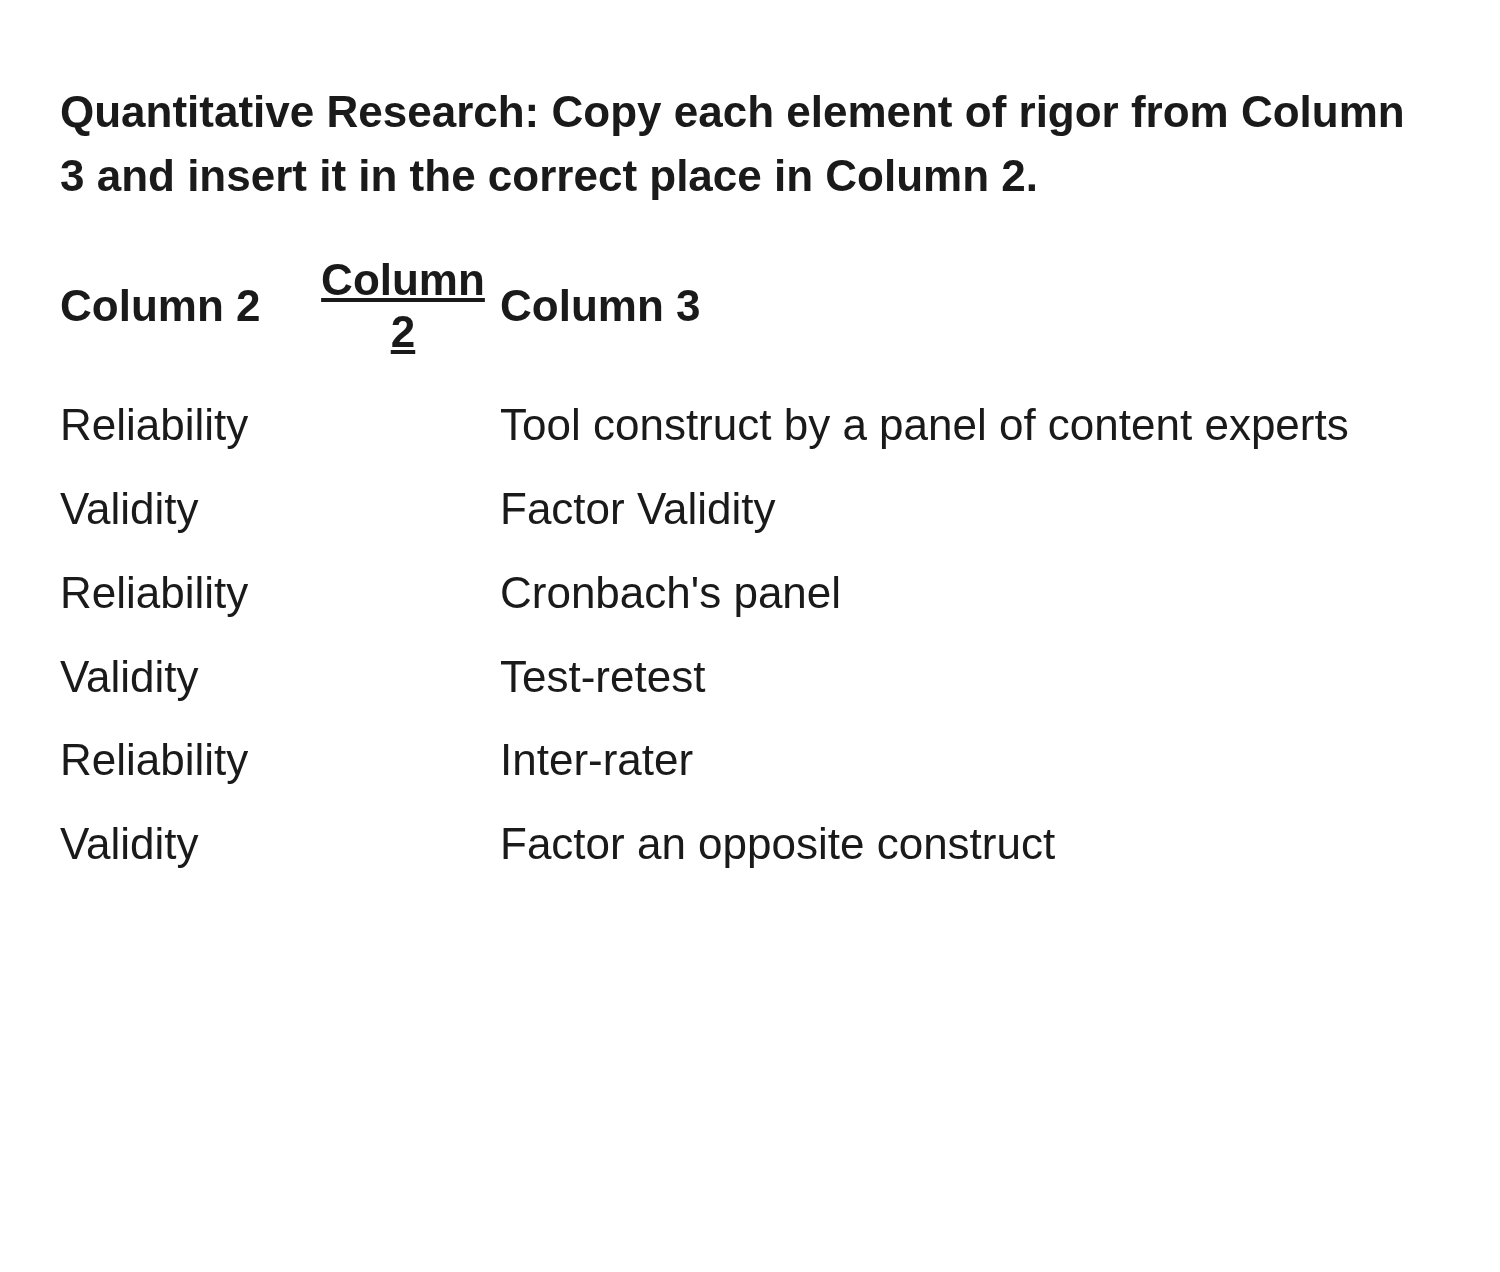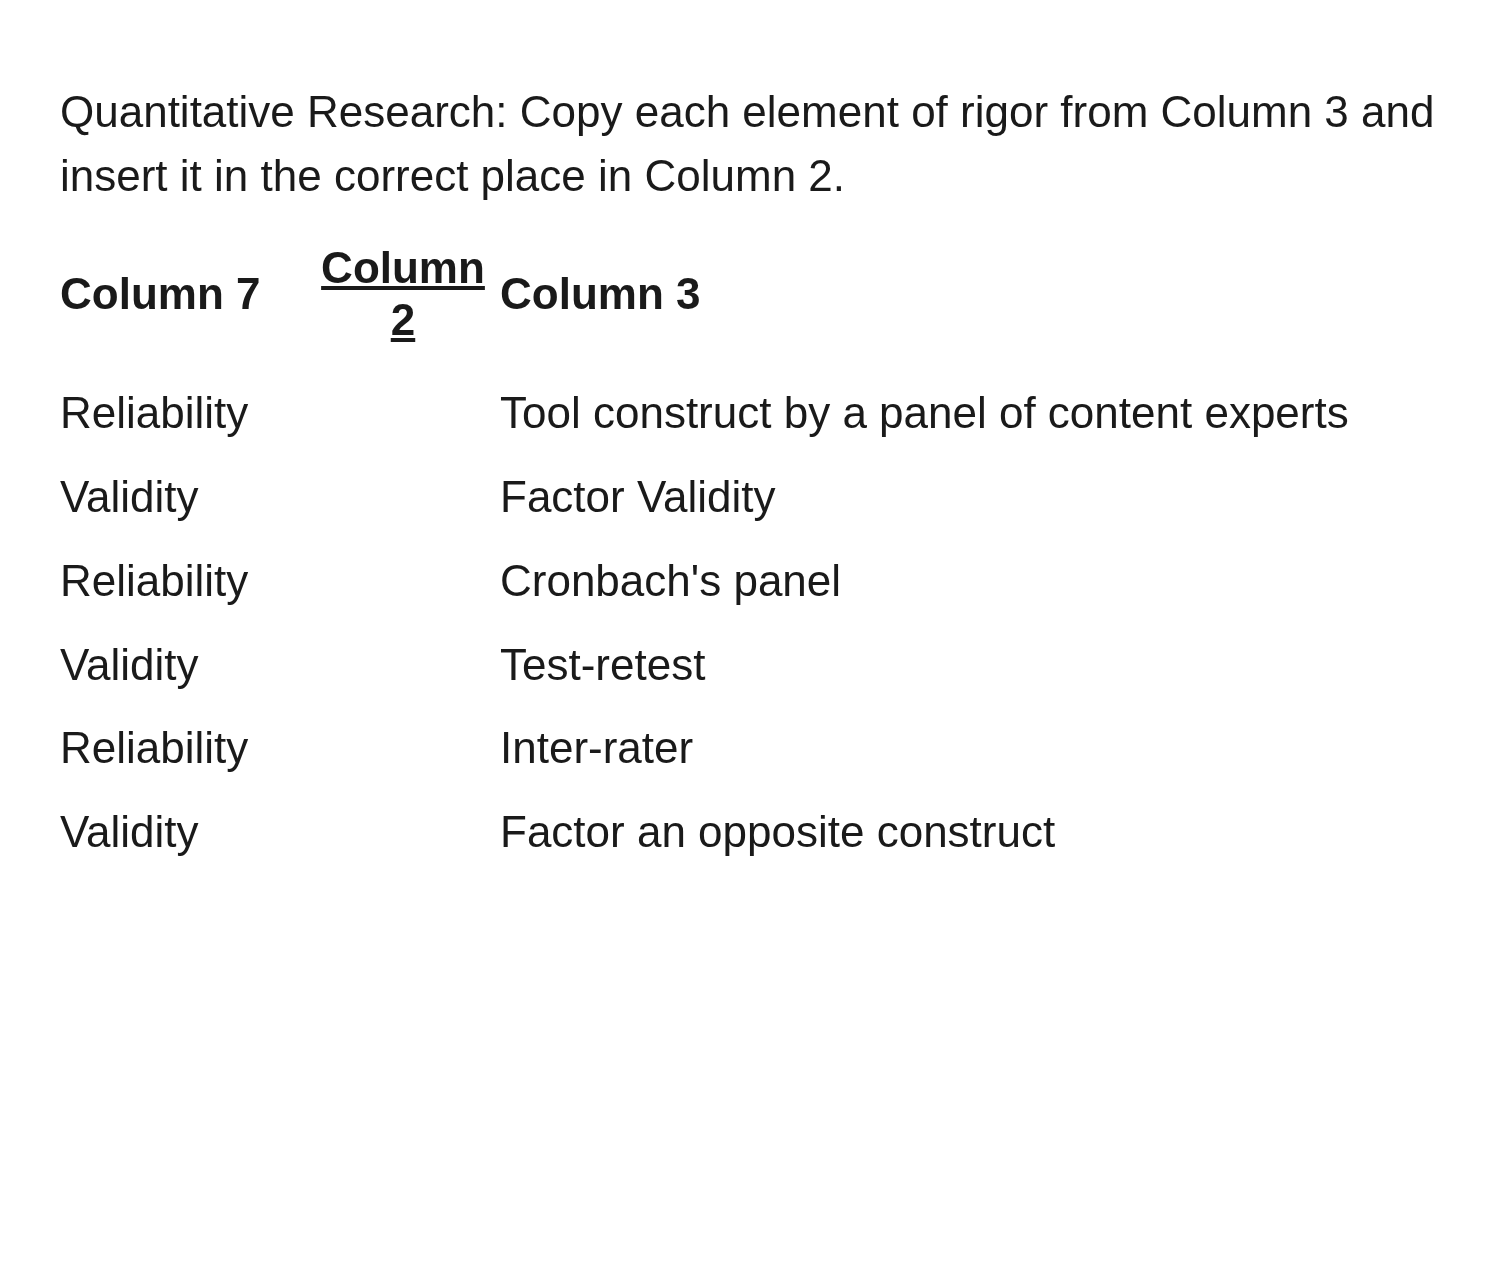--- a/index.html
+++ b/index.html
@@ -11,22 +11,22 @@
       font-family: -apple-system, BlinkMacSystemFont, "Segoe UI", Helvetica, Arial, sans-serif;
       background: #ffffff;
       color: #1a1a1a;
       width: 1500px;
       height: 1272px;
       padding: 80px 60px;
       font-size: 44px;
       line-height: 1.45;
     }
     .instructions {
-      margin-bottom: 24px;
-      font-weight: 400;
+      margin-bottom: 36px;
+      font-weight: 700;
     }
     table {
       border-collapse: collapse;
       width: auto;
     }
     th, td {
       text-align: left;
       vertical-align: top;
       padding: 10px 14px 10px 0;
     }
@@ -52,21 +52,21 @@
     }
   </style>
 </head>
 <body>
 
 <p class="instructions">Quantitative Research: Copy each element of rigor from Column 3 and insert it in the correct place in Column 2.</p>
 
 <table>
   <thead>
     <tr>
-      <th class="col1">Column 7</th>
+      <th class="col1">Column 2</th>
       <th class="col2 col2-header">
         <span>Column</span><br>
         <span>2</span>
       </th>
       <th class="col3">Column 3</th>
     </tr>
   </thead>
   <tbody>
     <tr>
       <td class="col1">Reliability</td>

